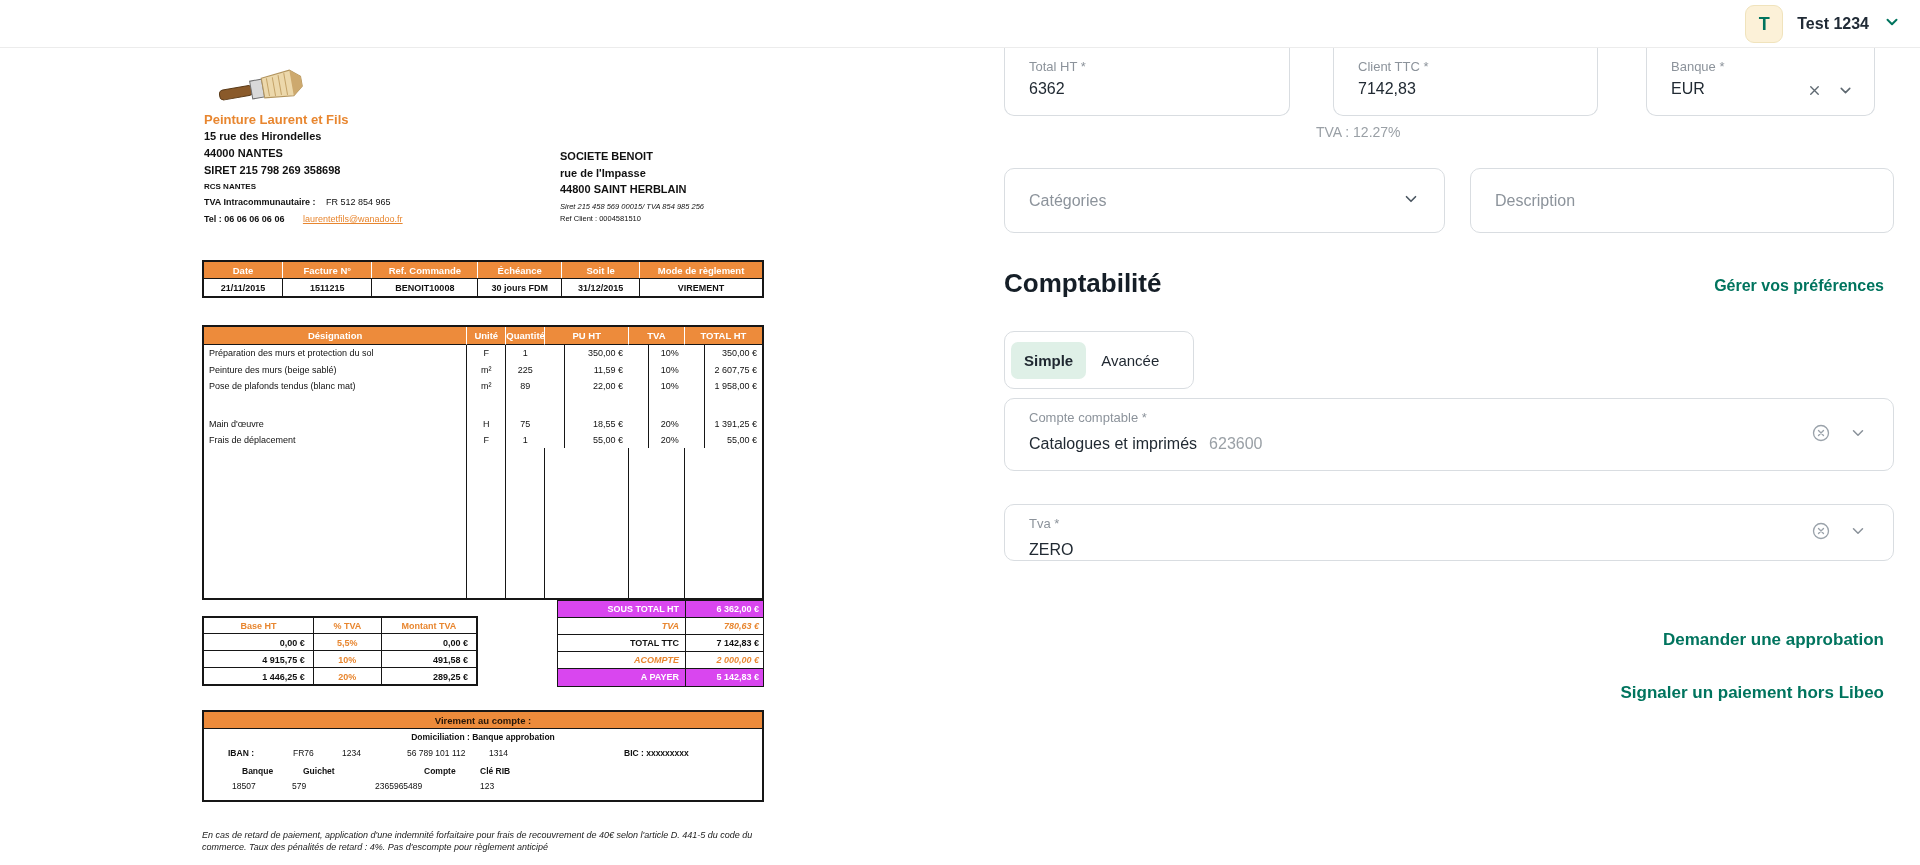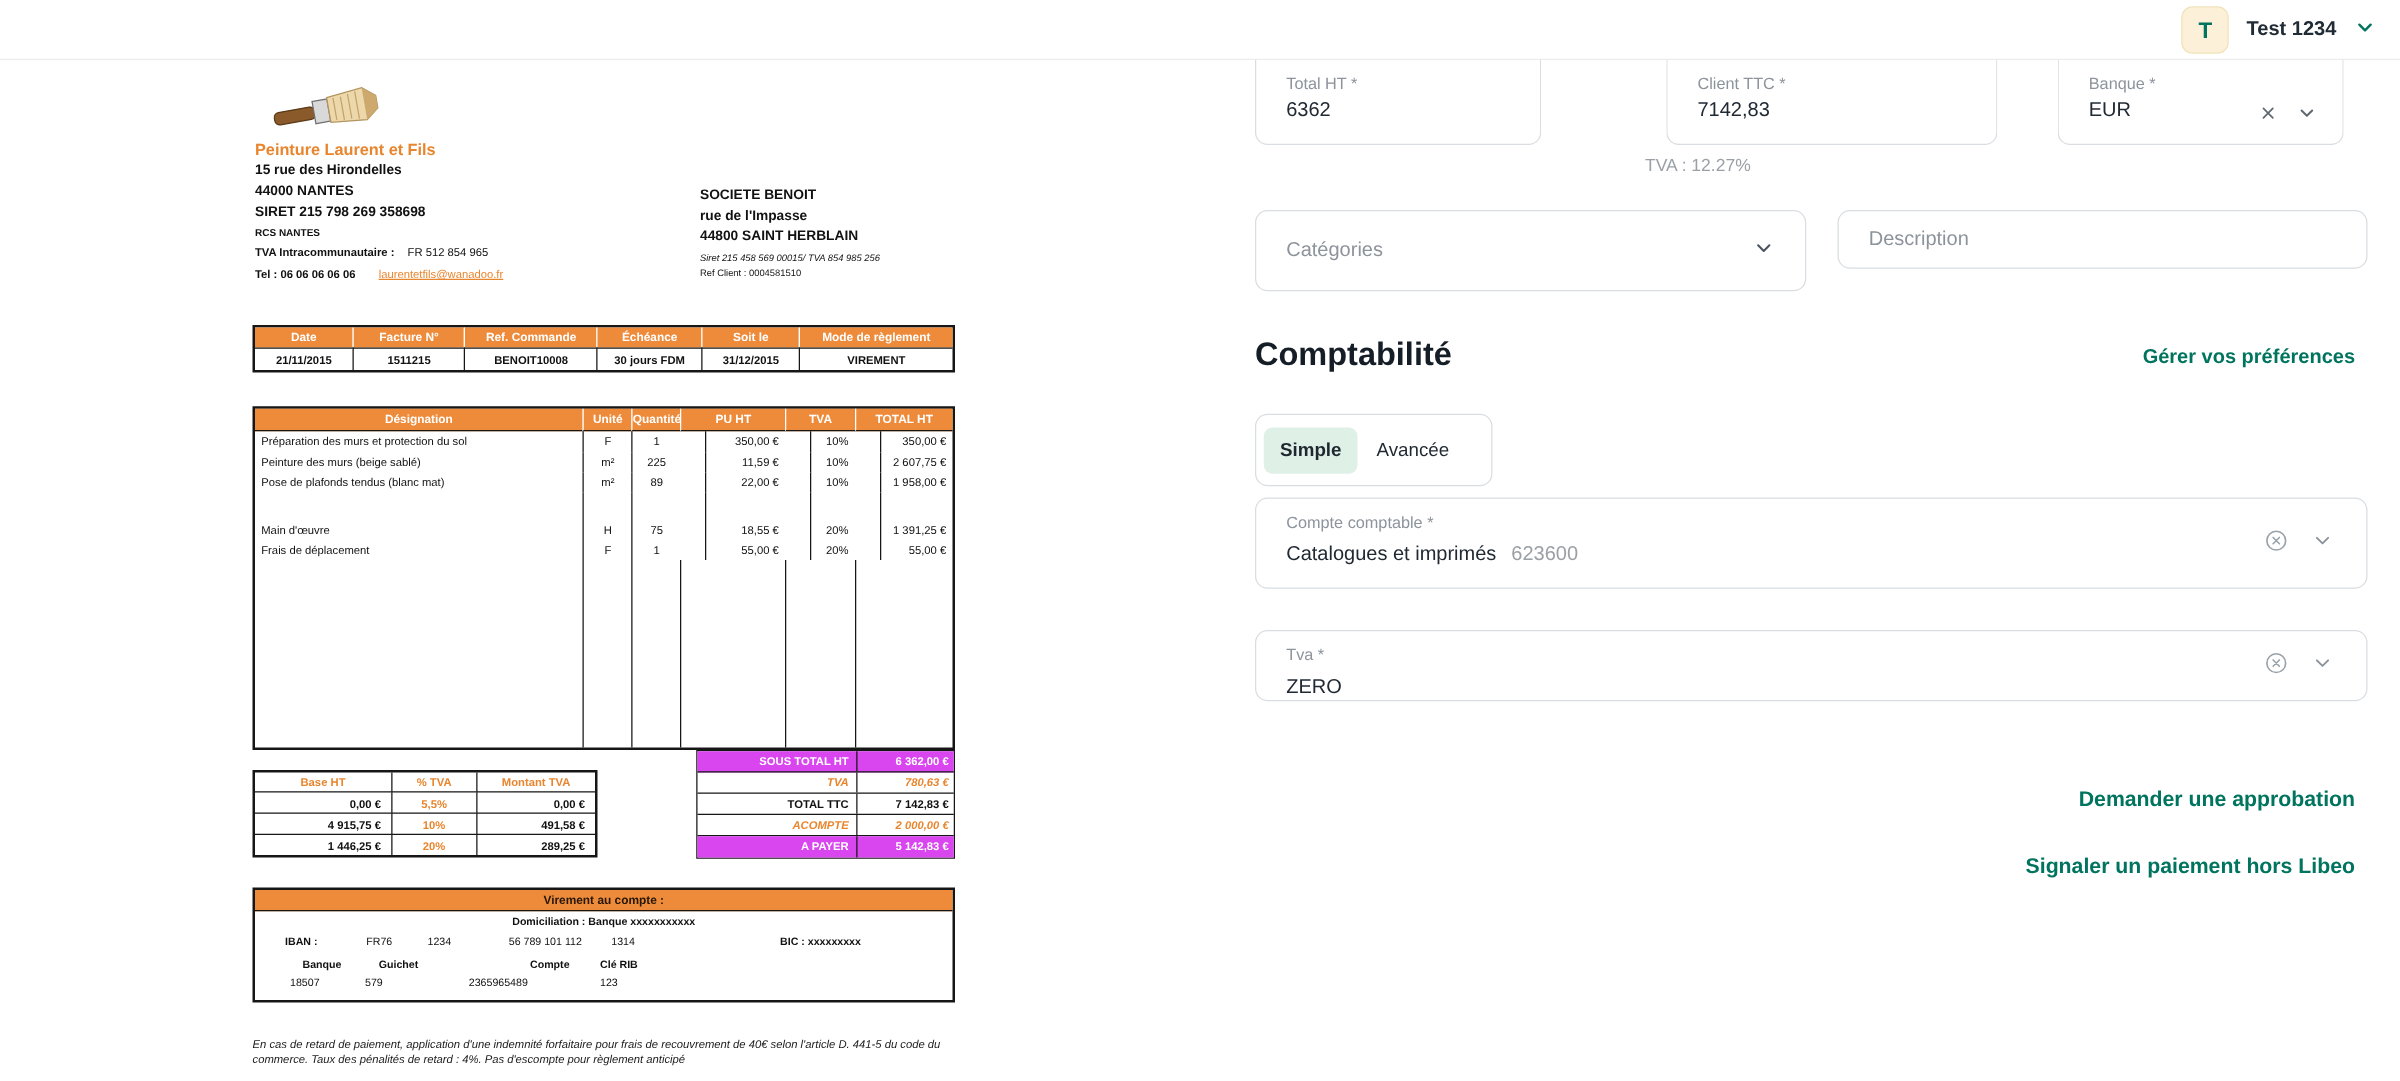--- a/index.html
+++ b/index.html
@@ -267,21 +267,21 @@
       <div class="vc vo sep bb">10%</div>
       <div class="vc vr sep bb">491,58 €</div>
 
       <div class="vc vr">1 446,25 €</div>
       <div class="vc vo sep">20%</div>
       <div class="vc vr sep">289,25 €</div>
     </div>
 
     <div class="bank">
       <div class="bank-title">Virement au compte :</div>
-      <div class="bank-dom">Domiciliation : Banque xxxxxxxxxxx</div>
+      <div class="bank-dom">Domiciliation : Banque approbation</div>
       <div class="brow bank-iban">
         <b class="bspan" style="left:24px;">IBAN :</b>
         <span class="bspan" style="left:89px;">FR76</span>
         <span class="bspan" style="left:138px;">1234</span>
         <span class="bspan" style="left:203px;">56 789 101 112</span>
         <span class="bspan" style="left:285px;">1314</span>
         <b class="bspan" style="left:420px;">BIC : xxxxxxxxx</b>
       </div>
       <div class="brow bank-labels">
         <span class="bspan" style="left:38px;">Banque</span>
@@ -293,21 +293,21 @@
         <span class="bspan" style="left:28px;">18507</span>
         <span class="bspan" style="left:88px;">579</span>
         <span class="bspan" style="left:171px;">2365965489</span>
         <span class="bspan" style="left:276px;">123</span>
       </div>
     </div>
 
     <div class="inv-footer">En cas de retard de paiement, application d'une indemnité forfaitaire pour frais de recouvrement de 40€ selon l'article D. 441-5 du code du commerce. Taux des pénalités de retard : 4%. Pas d'escompte pour règlement anticipé</div>
   </div>
 
-  <div class="field-top" style="left:1004px; width:229px;">
+  <div class="field-top" style="left:1004px; width:286px;">
     <span class="f-label">Total HT *</span>
     <span class="f-value">6362</span>
   </div>
 
   <div class="field-top" style="left:1333px; width:265px;">
     <span class="f-label">Client TTC *</span>
     <span class="f-value">7142,83</span>
   </div>
 
   <div class="field-top" style="left:1646px; width:229px;">
@@ -329,21 +329,21 @@
 
   <div class="box clickable" style="left:1004px; top:168px; width:441px; height:65px;">
     <span class="placeholder">Catégories</span>
     <span class="chev">
       <svg viewBox="0 0 24 24" width="18" height="18">
           <path d="M6 9l6 6 6-6" fill="none" stroke="#4a5560" stroke-width="2.2" stroke-linecap="round" stroke-linejoin="round"></path>
         </svg>
     </span>
   </div>
 
-  <div class="box" style="left:1470px; top:168px; width:424px; height:47px;">
+  <div class="box" style="left:1470px; top:168px; width:424px; height:65px;">
     <input class="desc-input" placeholder="Description" style="">
   </div>
 
   <div class="section-title">Comptabilité</div>
   <div class="green-link" style="top:277px; font-size:16px;">Gérer vos préférences</div>
 
   <div class="tabs">
     <div class="tab active">Simple</div>
     <div class="tab">Avancée</div>
   </div>

